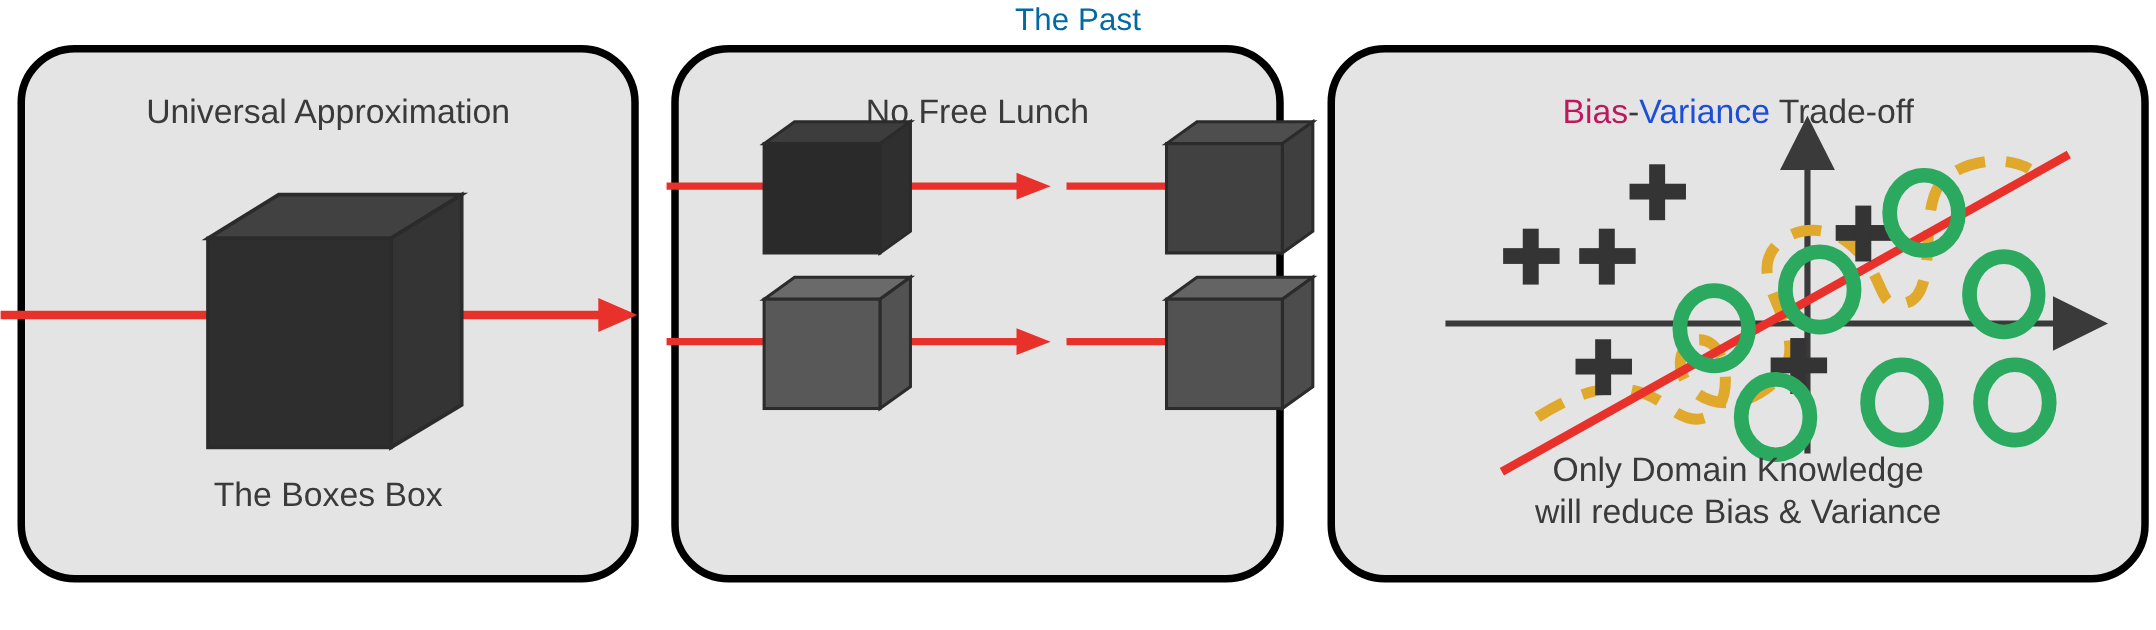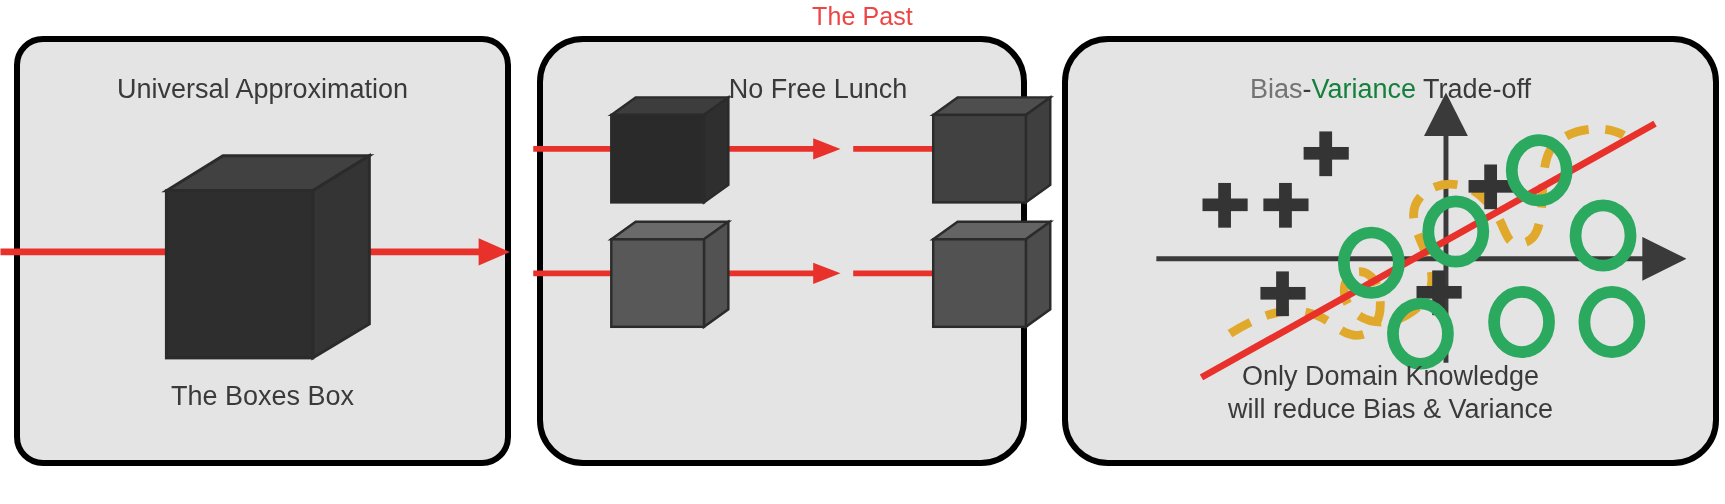--- a/index.html
+++ b/index.html
@@ -1,47 +1,47 @@
 <!DOCTYPE html>
 <html><head>
 <meta charset="utf-8">
 <style>
   html,body{margin:0;padding:0;background:#ffffff;}
   body{width:1725px;height:504px;position:relative;overflow:hidden;
        font-family:"Liberation Sans","DejaVu Sans",sans-serif;}
 
   #page-title{
     position:absolute; left:0; top:2px; width:1725px; text-align:center;
-    font-size:25px; color:#ef4444; letter-spacing:0.1px;
+    font-size:25px; color:#0369a1; letter-spacing:0.1px;
   }
 
   .panel{
     position:absolute; background:#e4e4e4;
     border:6px solid #000; border-radius:46px; box-sizing:border-box;
   }
-  #panel-1{ left:14px;  top:36px; width:497px;  height:430px;border-radius:29px;}
+  #panel-1{ left:14px;  top:36px; width:497px;  height:430px;}
   #panel-2{ left:537px; top:36px; width:490px;  height:430px;}
   #panel-3{ left:1062px;top:36px; width:657px;  height:430px;}
 
   .panel-title{
     position:absolute; left:0; width:100%; text-align:center;
     font-size:27px; color:#3a3a3a;
   }
   .panel-caption{
     position:absolute; left:0; width:100%; text-align:center;
     font-size:27px; color:#3a3a3a; line-height:33px;
   }
   #p1-title{top:32px;}
   #p1-caption{top:338px;}
-  #p2-title{top:32px;padding-left:36px;}
+  #p2-title{top:32px;}
   #p2-caption{top:318px;}
   #p3-title{top:32px;}
   #p3-caption{top:318px;}
-  .t-bias{color:#737373;}
-  .t-var{color:#15803d;}
+  .t-bias{color:#be185d;}
+  .t-var{color:#1d4ed8;}
   .t-tr{color:#3a3a3a;}
 
   .svg-layer{position:absolute;left:0;top:0;width:100%;height:100%;overflow:visible;}
 </style>
 </head>
 <body>
 
 <div id="page-title">The Past</div>
 
 <div class="panel" id="panel-1">

